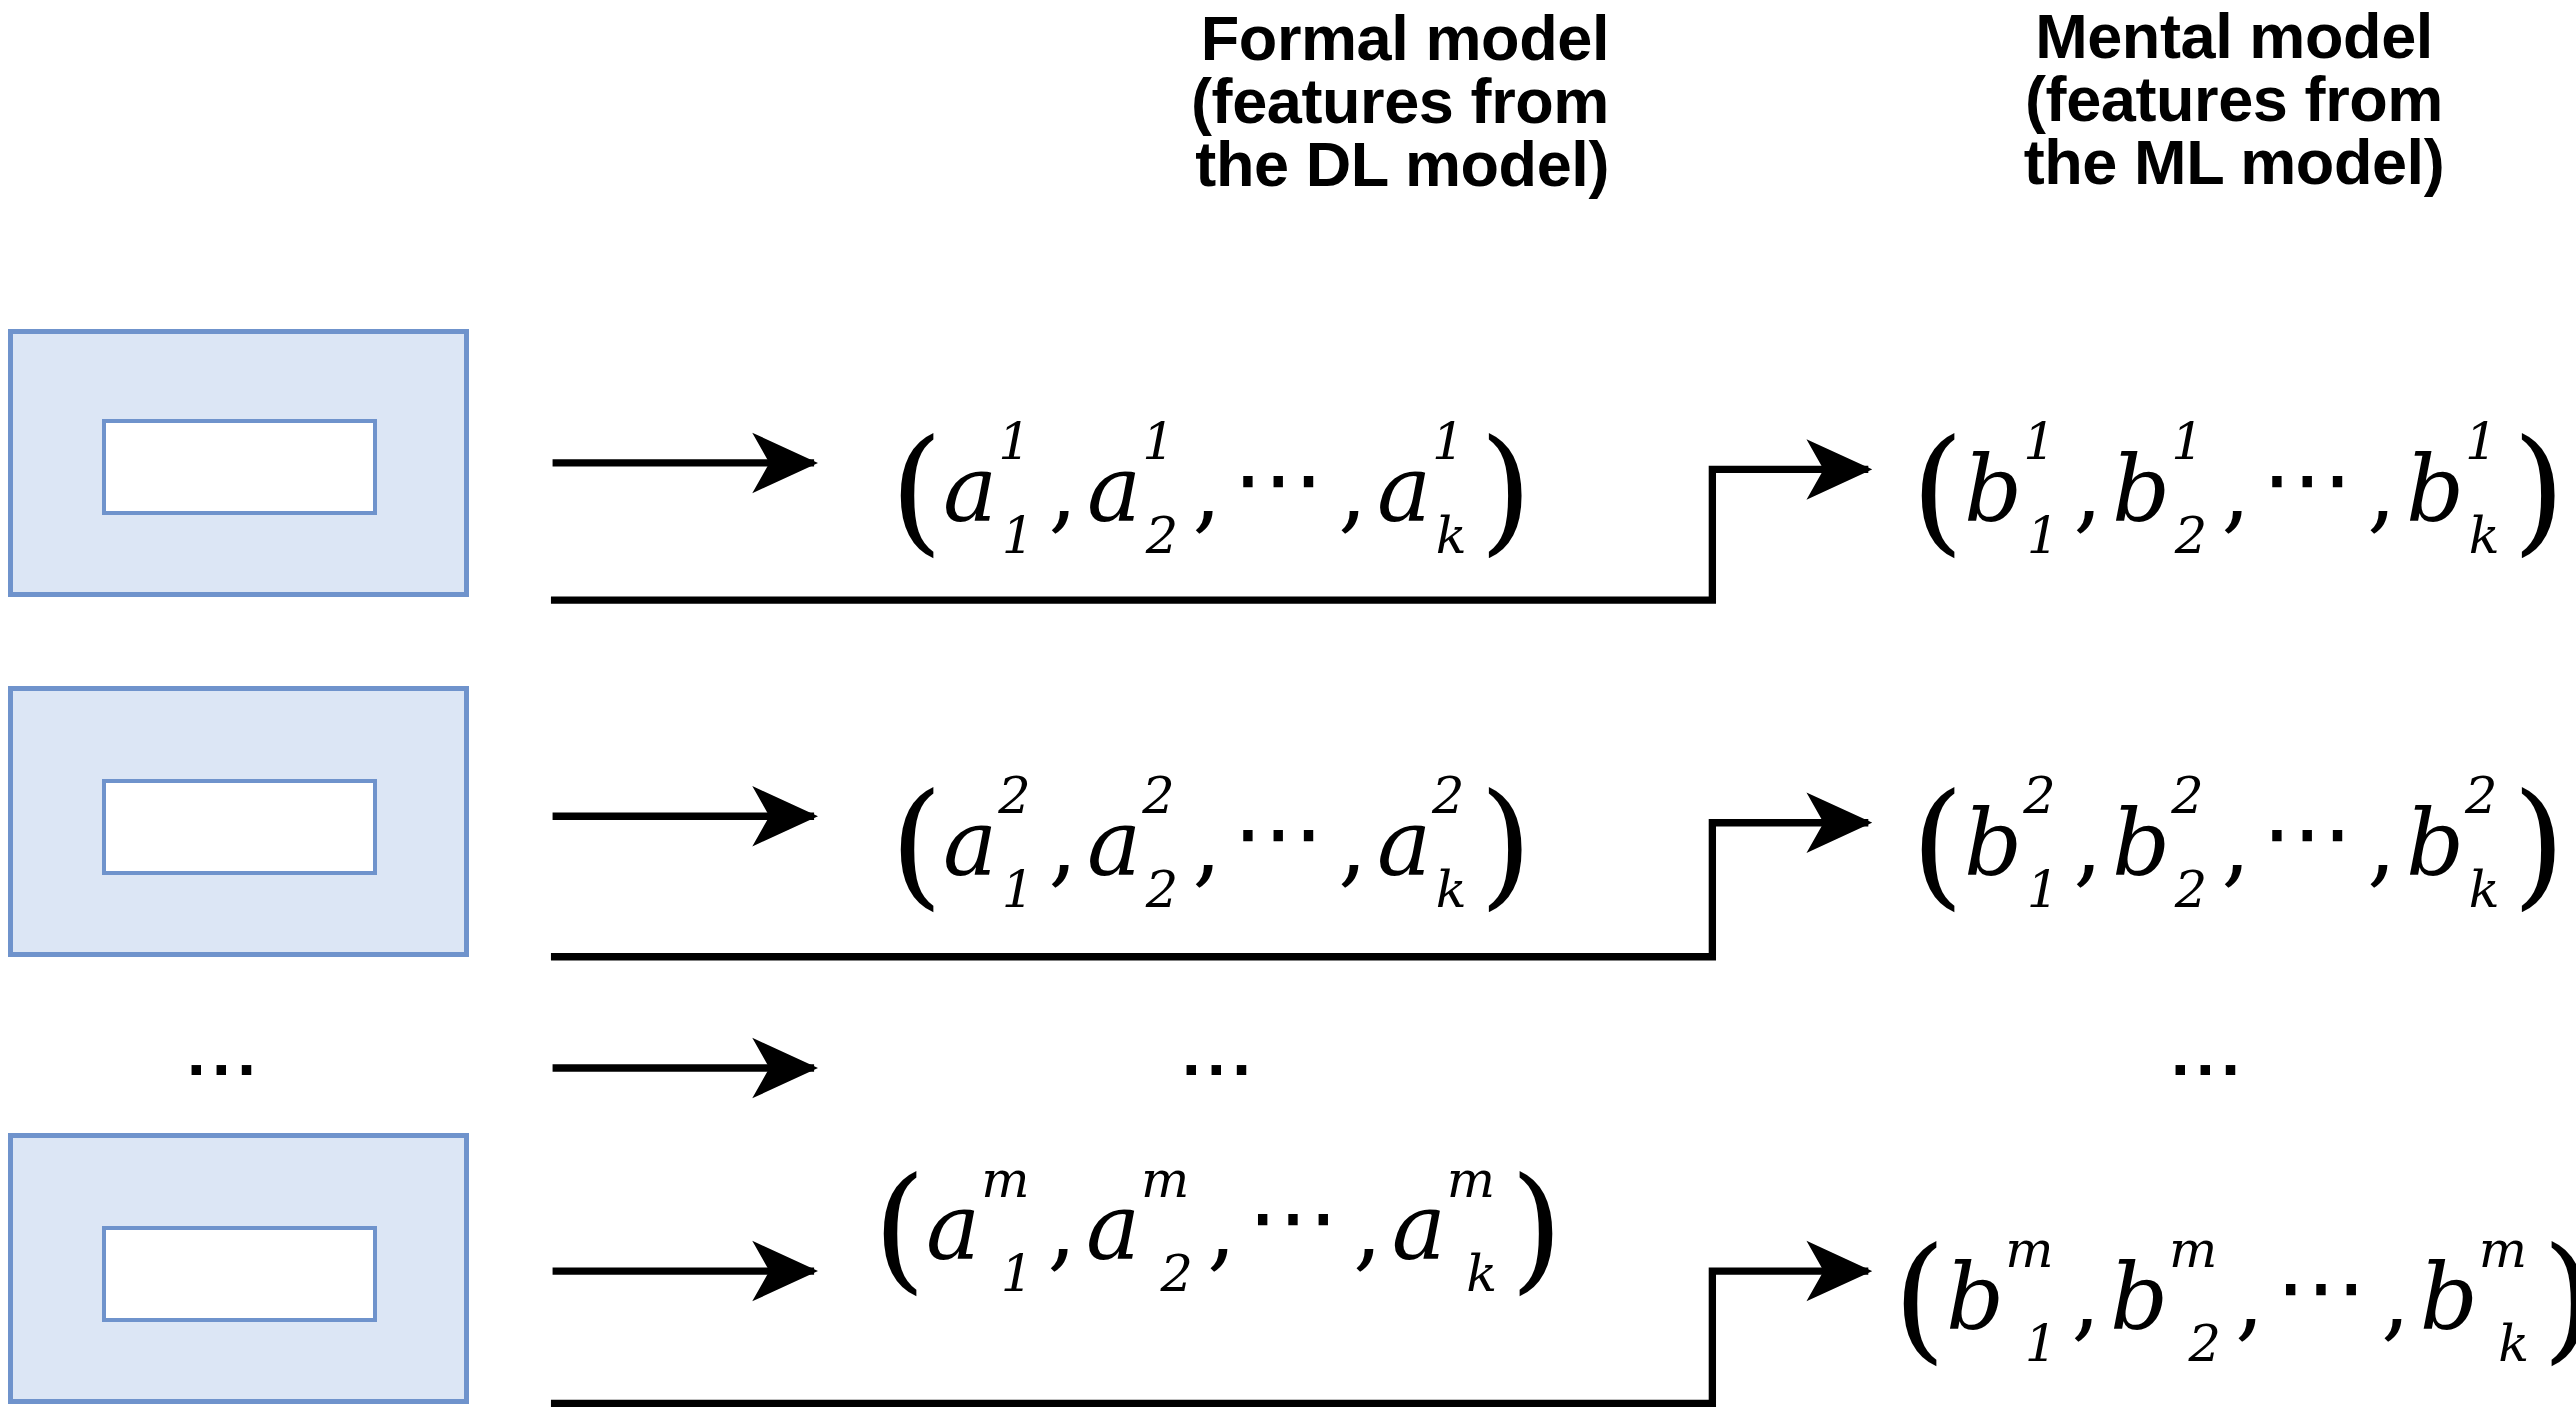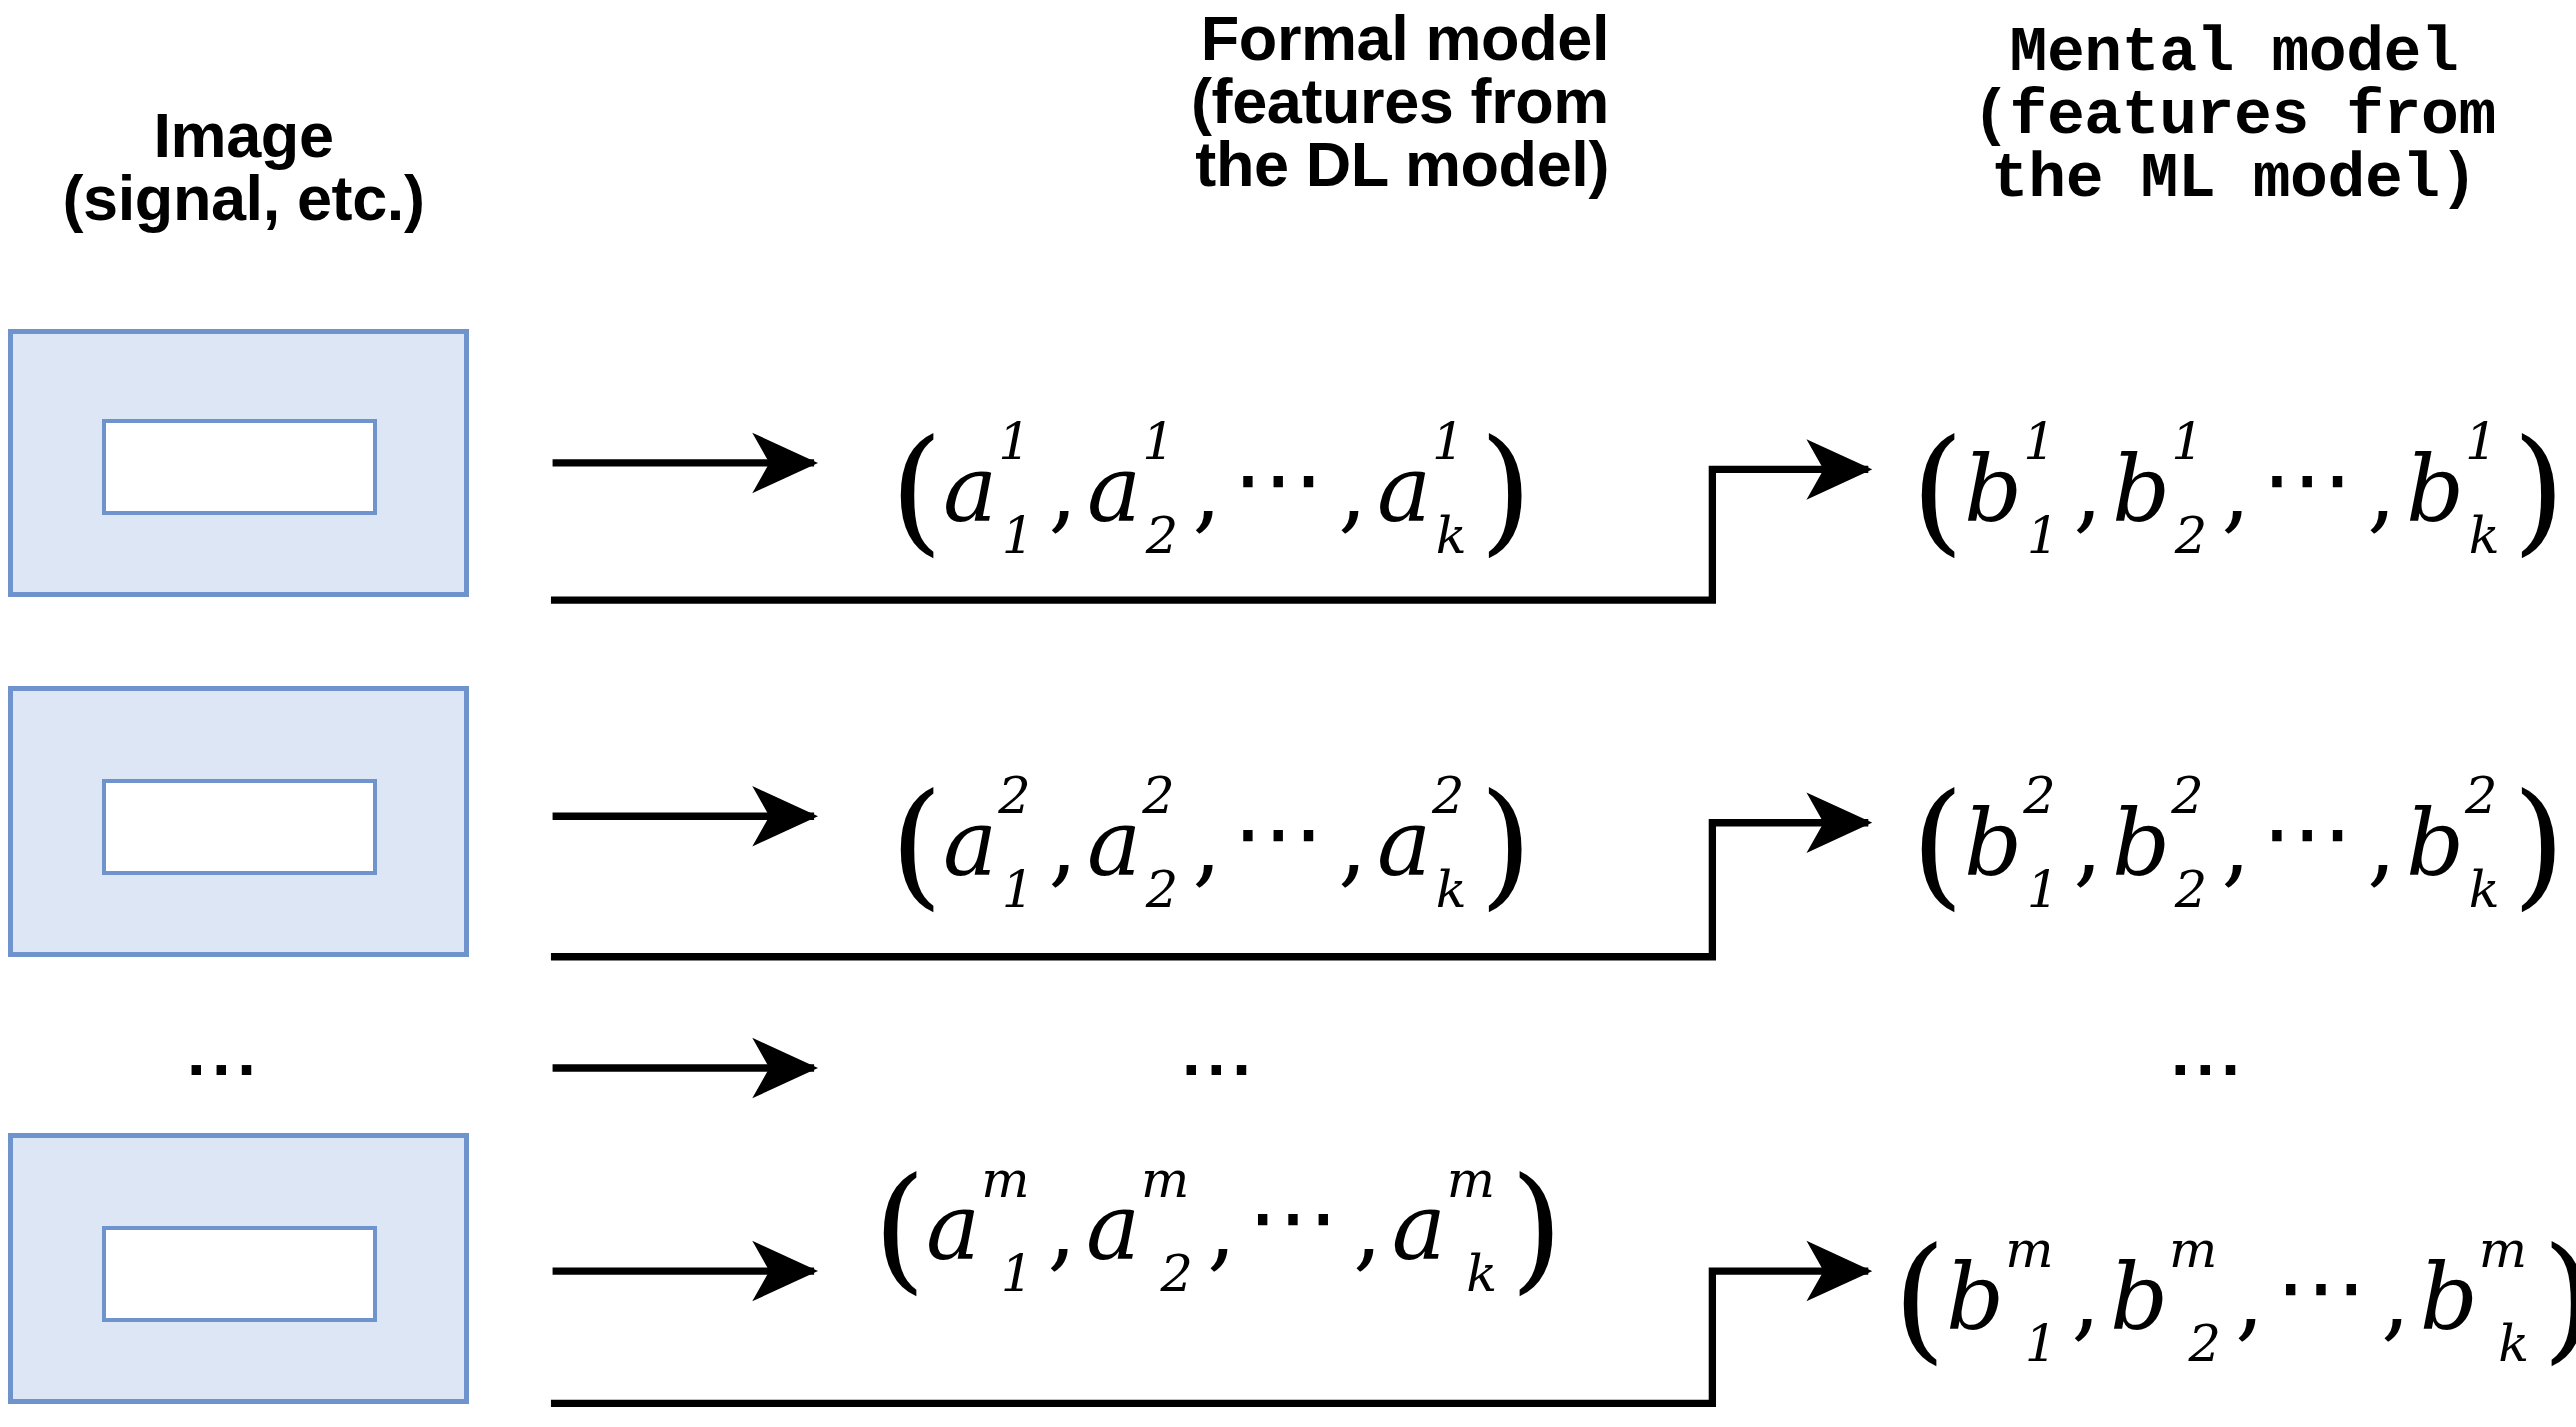--- a/index.html
+++ b/index.html
@@ -25,21 +25,21 @@
     font-family: "Liberation Sans", sans-serif;
     font-weight: bold;
     font-size: 63px;
     line-height: 1.00;
     color: #000000;
     letter-spacing: -0.4px;
     white-space: pre-line;
   }
   #hdr-image  { left: 0px;    top: 104px; width: 487px; }
   #hdr-formal { left: 829px; top: 6.5px;   width: 780px; text-align: right; }
-  #hdr-mental { left: 1893px; top: 22px;   width: 682px; font-family: Liberation Mono, monospace; }
+  #hdr-mental { left: 1893px; top: 5px;   width: 682px; }
 
   
   .img-block {
     position: absolute;
     box-sizing: border-box;
     background: #dce6f5;
     border: 5.7px solid #6f93cc;
   }
   .img-inner {
     position: absolute;
@@ -115,22 +115,20 @@
     color: #000000;
     letter-spacing: 6.5px;
     line-height: 1;
   }
 </style>
 </head>
 <body>
 
 <div id="stage">
 
-  <div class="col-header" id="hdr-image">Image
-(signal, etc.)</div>
 
   <div class="col-header" id="hdr-formal">Formal model
 (features from
 the DL model)</div>
 
   <div class="col-header" id="hdr-mental">Mental model
 (features from
 the ML model)</div>
 
   <div class="img-block" style="left:8.1px; top:329px; width:461px; height:268px;">

